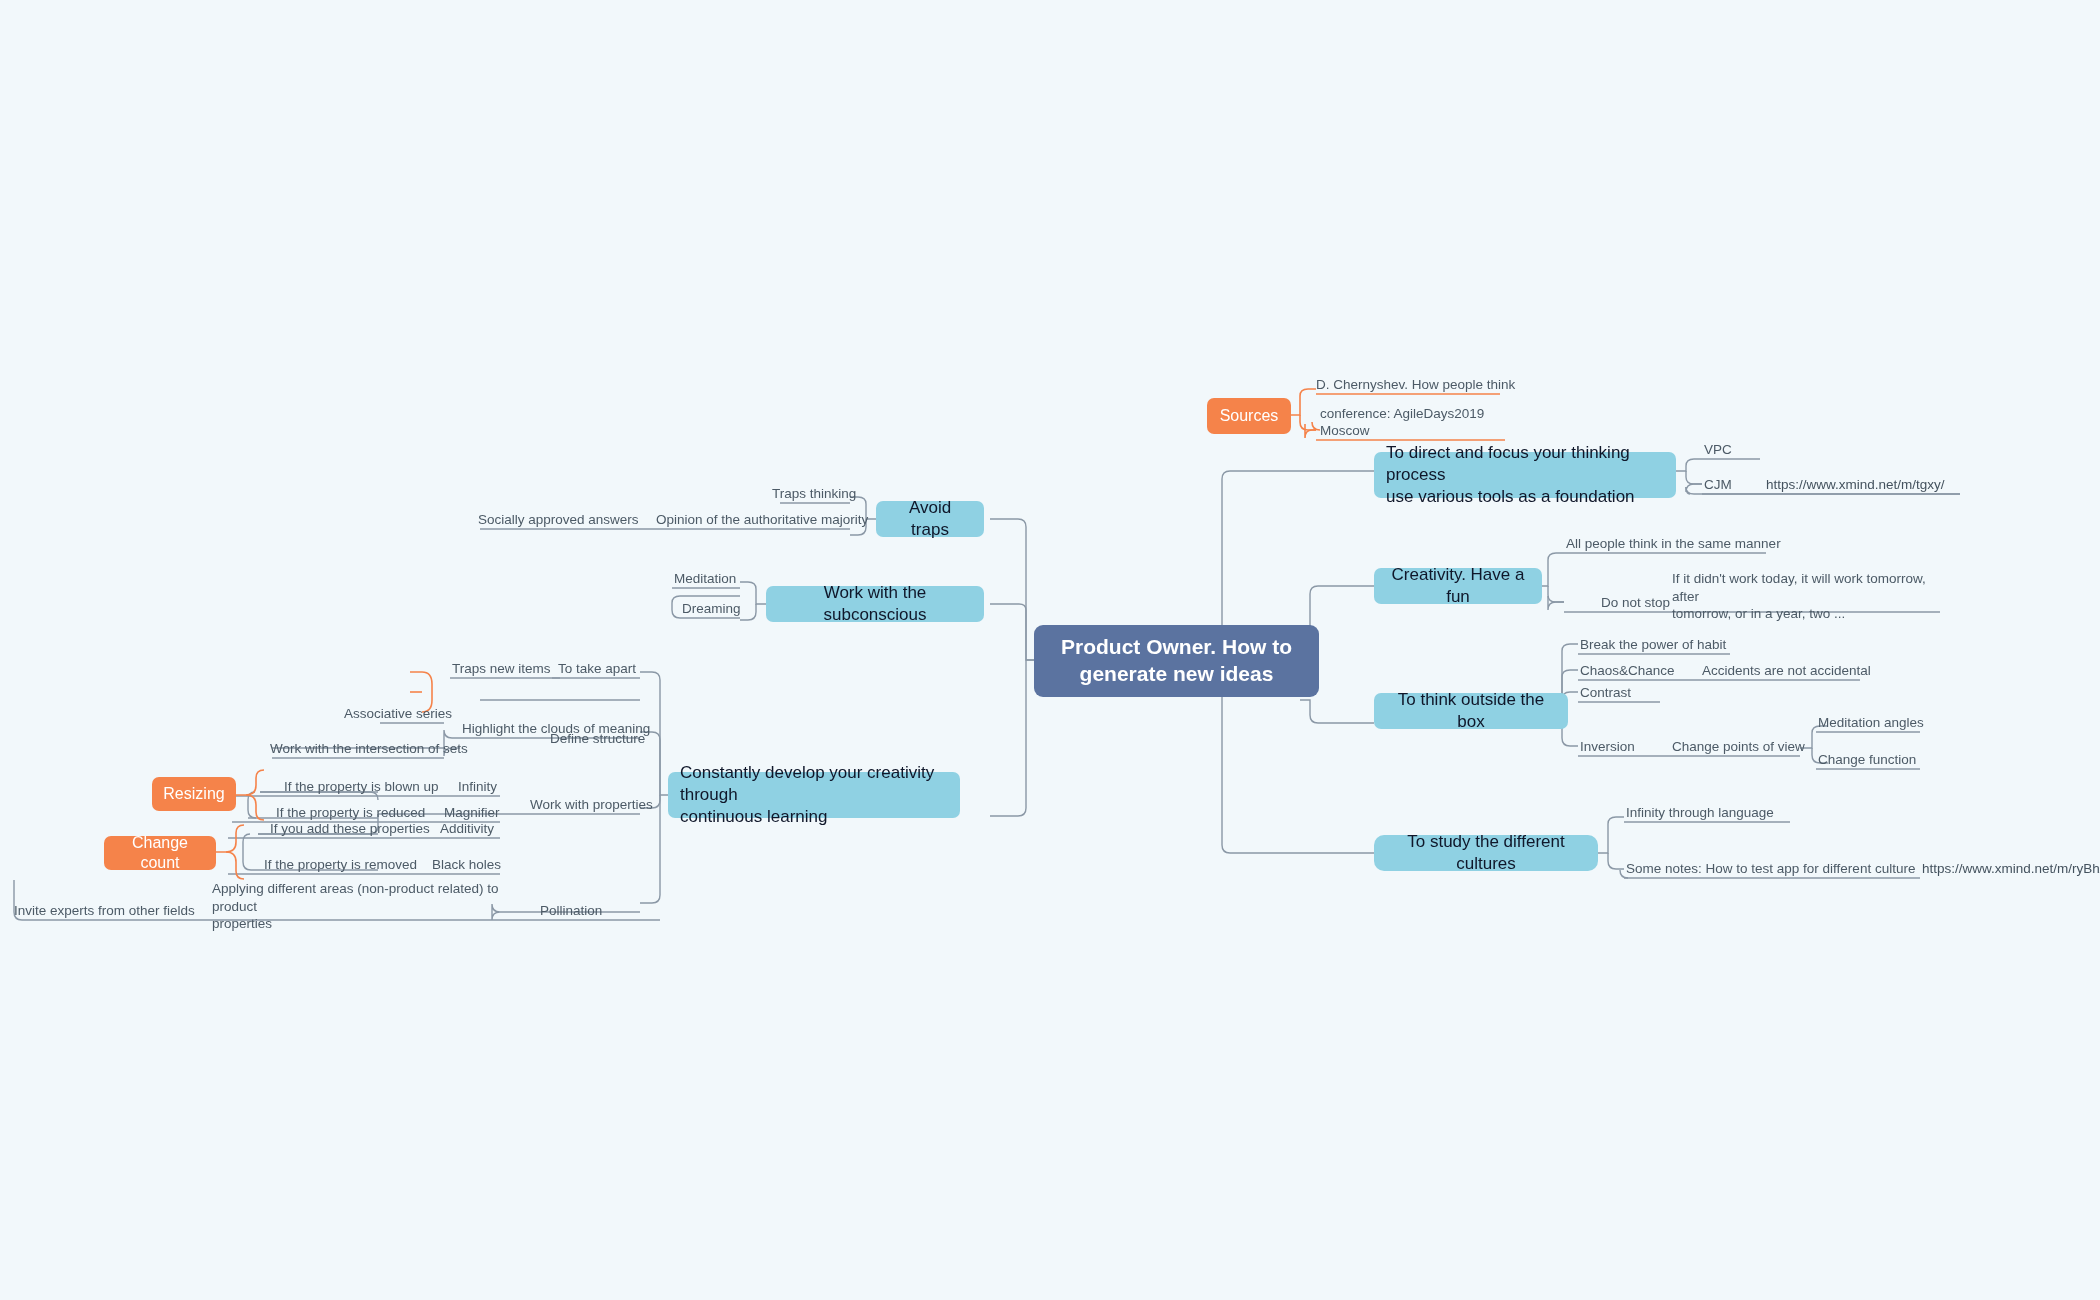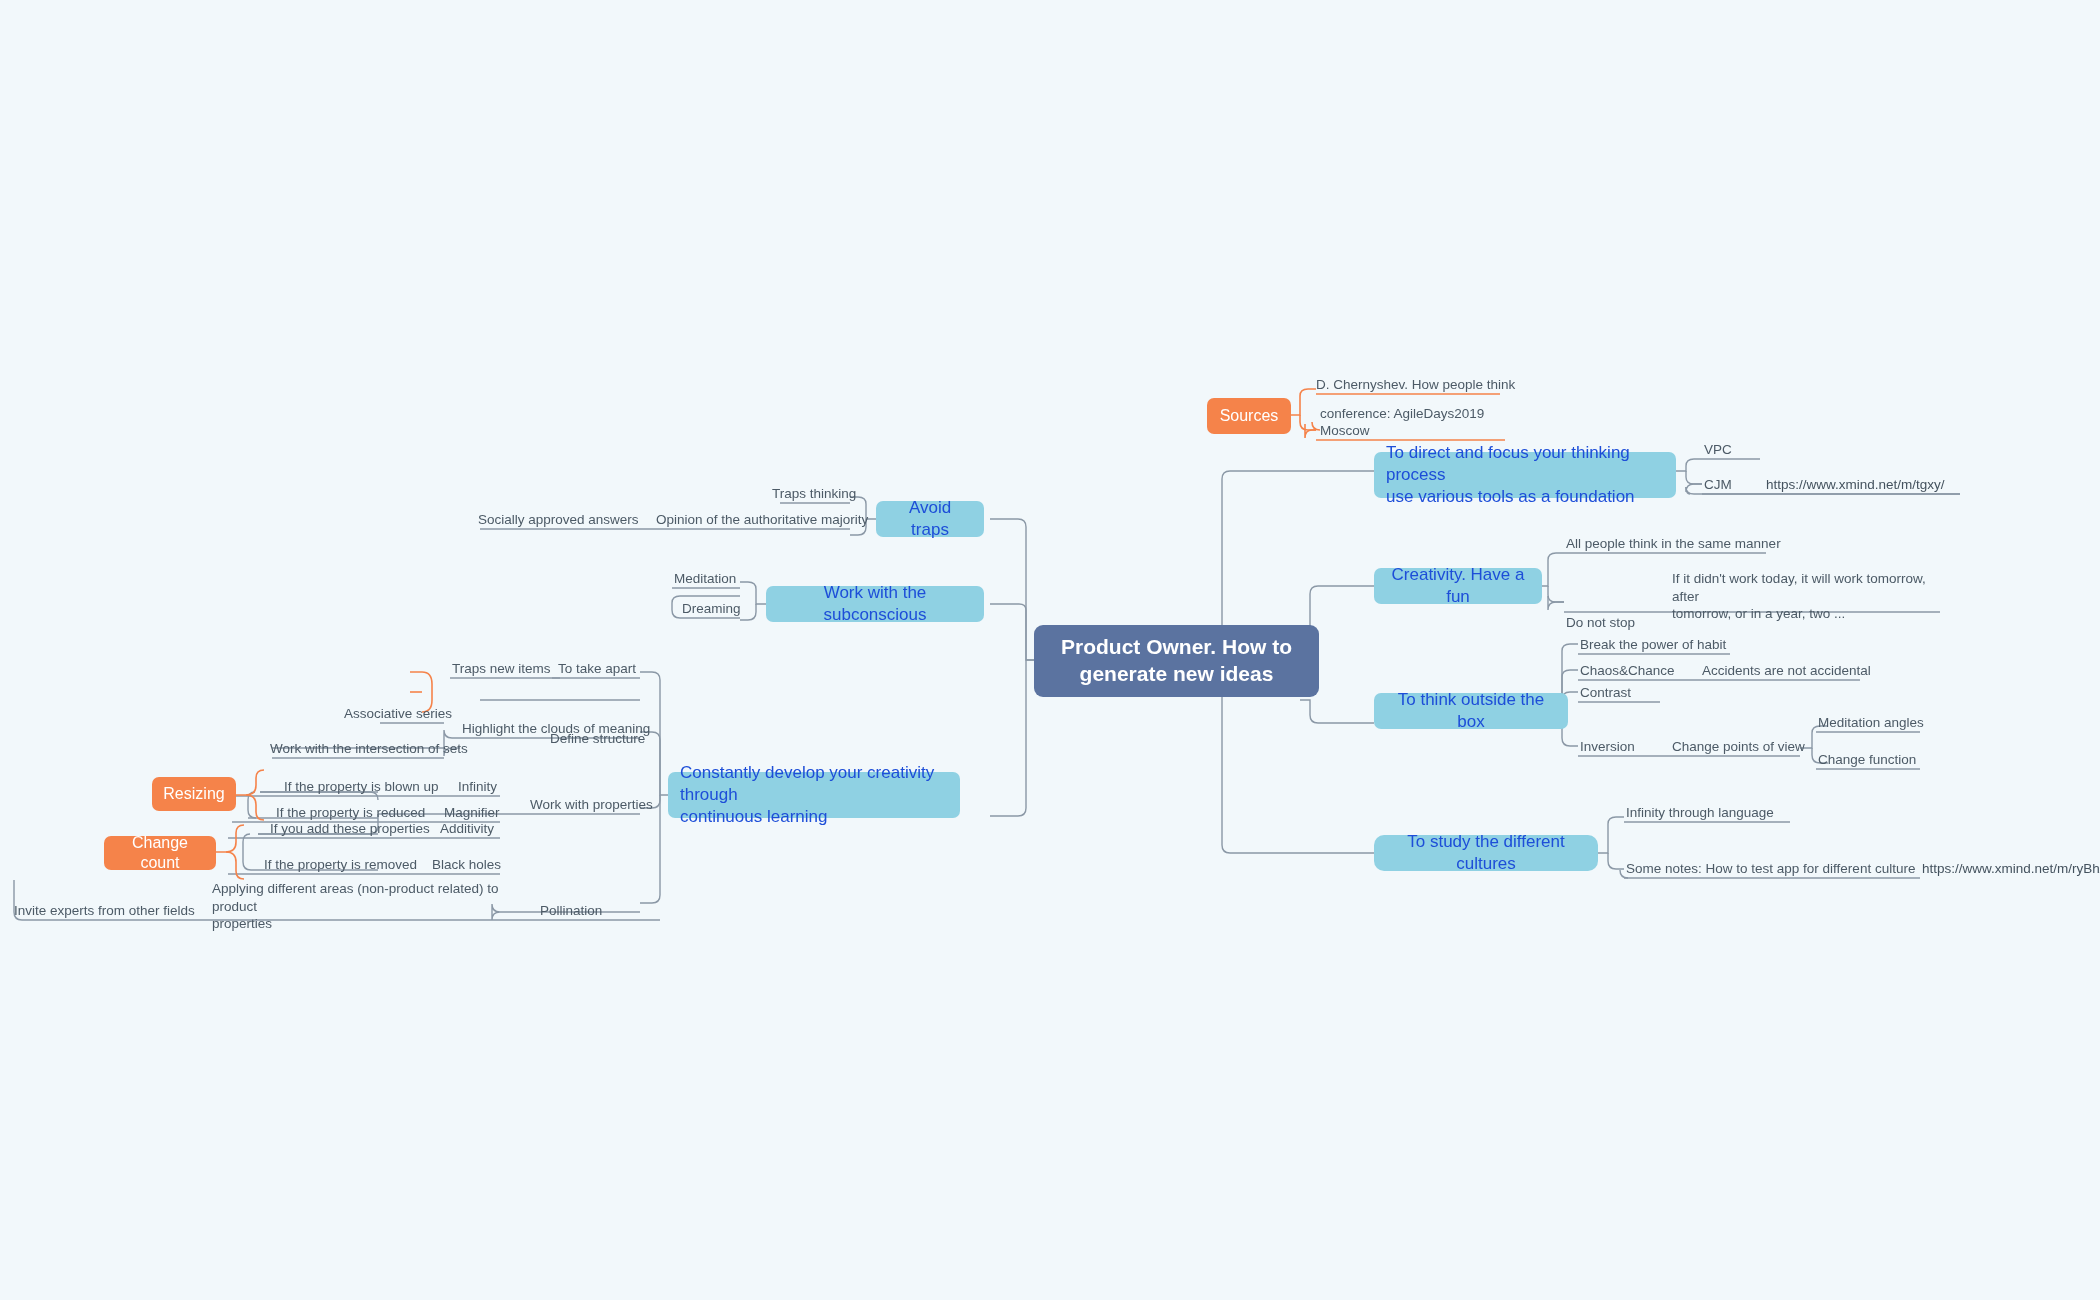--- a/index.html
+++ b/index.html
@@ -29,21 +29,21 @@
     background:#5b73a0;
     color:#ffffff;
     border-radius:9px;
     font-size:21px;
     font-weight:bold;
     padding:6px 14px;
   }
   
   .blue{
     background:#8fd1e3;
-    color:#1d4ed8;
+    color:#0f172a;
     border-radius:7px;
     font-size:17px;
     padding:5px 12px;
   }
   
   .orange{
     background:#f5834a;
     color:#ffffff;
     border-radius:7px;
     font-size:16px;
@@ -206,21 +206,21 @@
 <div class="leaf" style="left:1320px;top:421px;width:210px;height:19px;">conference: AgileDays2019 Moscow</div>
 
 <div class="node blue" style="left:1374px;top:452px;width:302px;height:46px;justify-content:flex-start;text-align:left;">To direct and focus your thinking process
 use various tools as a foundation</div>
 <div class="leaf" style="left:1704px;top:441px;width:70px;height:18px;">VPC</div>
 <div class="leaf" style="left:1704px;top:476px;width:70px;height:18px;">CJM</div>
 <div class="leaf url" style="left:1766px;top:476px;width:230px;height:18px;">https://www.xmind.net/m/tgxy/</div>
 
 <div class="node blue" style="left:1374px;top:568px;width:168px;height:36px;">Creativity. Have a fun</div>
 <div class="leaf" style="left:1566px;top:535px;width:220px;height:18px;">All people think  in the same manner</div>
-<div class="leaf" style="left:1566px;top:594px;width:100px;height:18px;margin-top:20px;">Do not stop</div>
+<div class="leaf" style="left:1601px;top:594px;width:100px;height:18px;">Do not stop</div>
 <div class="leaf" style="left:1672px;top:570px;width:265px;height:42px;align-items:flex-start;">If it didn't work today, it will work tomorrow, after
 tomorrow, or in a year, two ...</div>
 
 <div class="node blue" style="left:1374px;top:693px;width:194px;height:36px;">To think outside the box</div>
 <div class="leaf" style="left:1580px;top:636px;width:200px;height:18px;">Break the power of habit</div>
 <div class="leaf" style="left:1580px;top:662px;width:120px;height:18px;">Chaos&amp;Chance</div>
 <div class="leaf" style="left:1702px;top:662px;width:230px;height:18px;">Accidents are not accidental</div>
 <div class="leaf" style="left:1580px;top:684px;width:100px;height:18px;">Contrast</div>
 <div class="leaf" style="left:1580px;top:738px;width:90px;height:18px;">Inversion</div>
 <div class="leaf" style="left:1672px;top:738px;width:200px;height:18px;">Change points of view</div>

